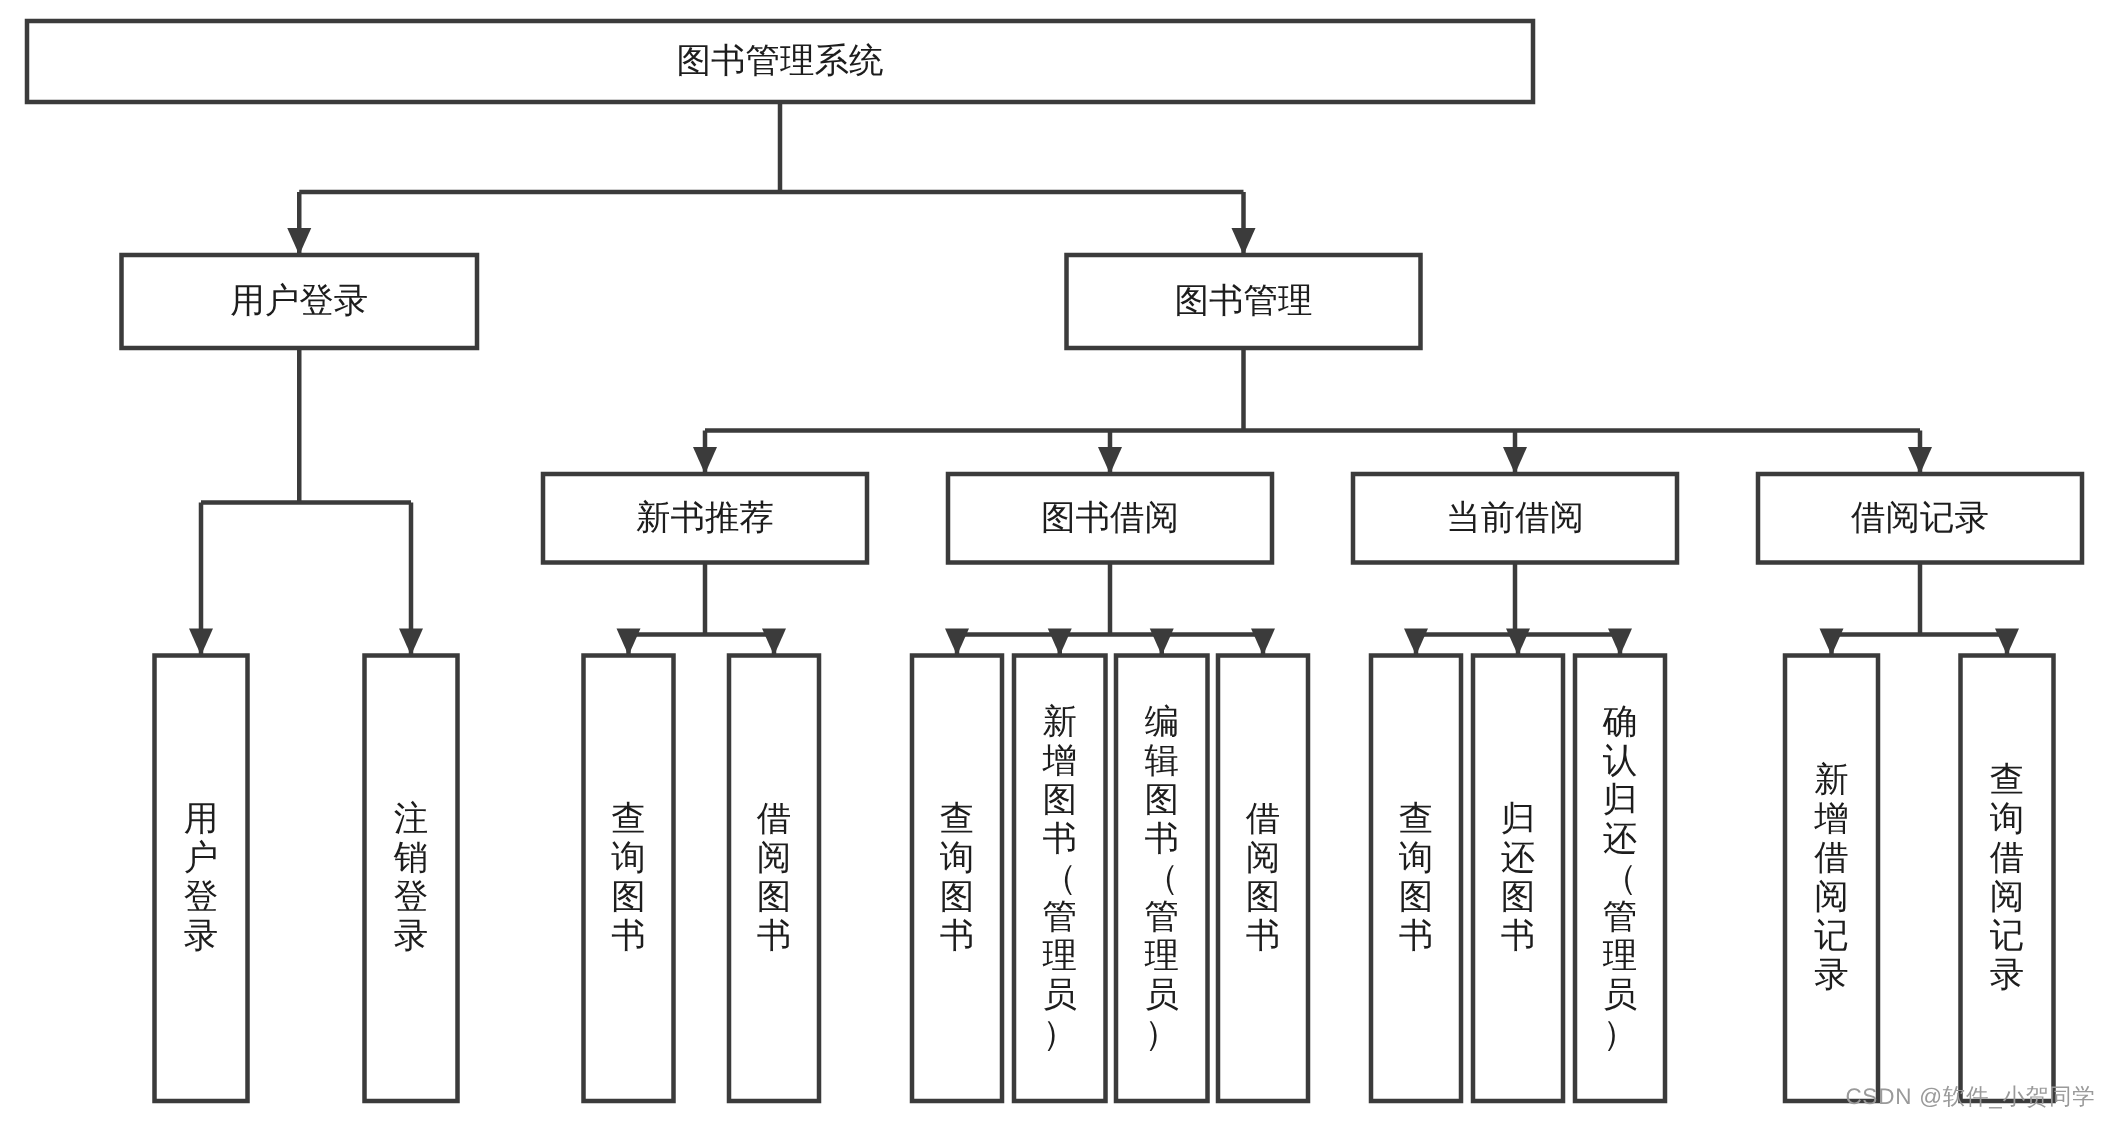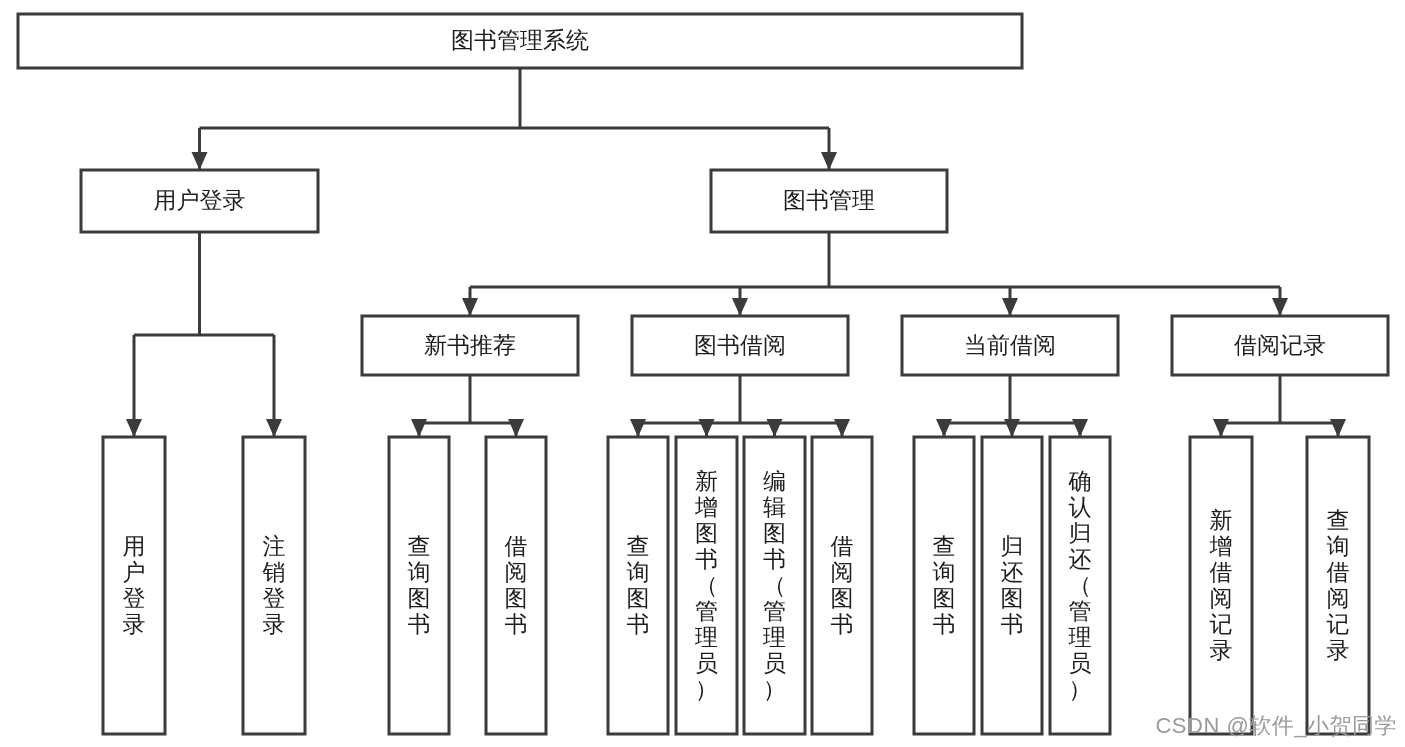--- a/index.html
+++ b/index.html
@@ -54,21 +54,21 @@
     font-size: 23px;
     fill: #1d1d1d;
     text-anchor: middle;
     white-space: pre;
   }
   .watermark {
     position: absolute;
     right: 8px;
     bottom: 6px;
     font-family: "Liberation Sans", "DejaVu Sans", sans-serif;
-    font-size: 22px;
+    font-size: 15px;
     color: #9a9a9a;
     letter-spacing: 0.5px;
     user-select: none;
     pointer-events: none;
   }
 </style>
 </head>
 <body>
 
 <div id="diagram-root">

